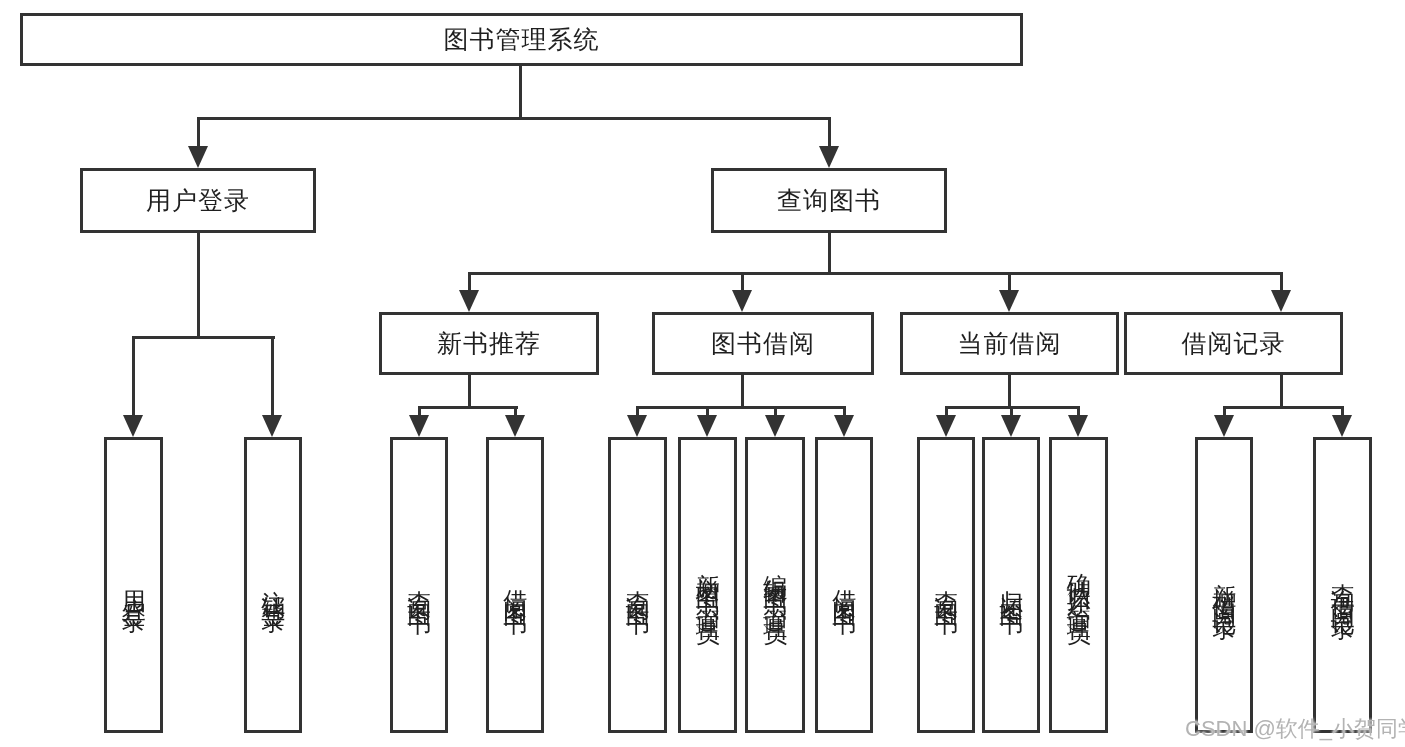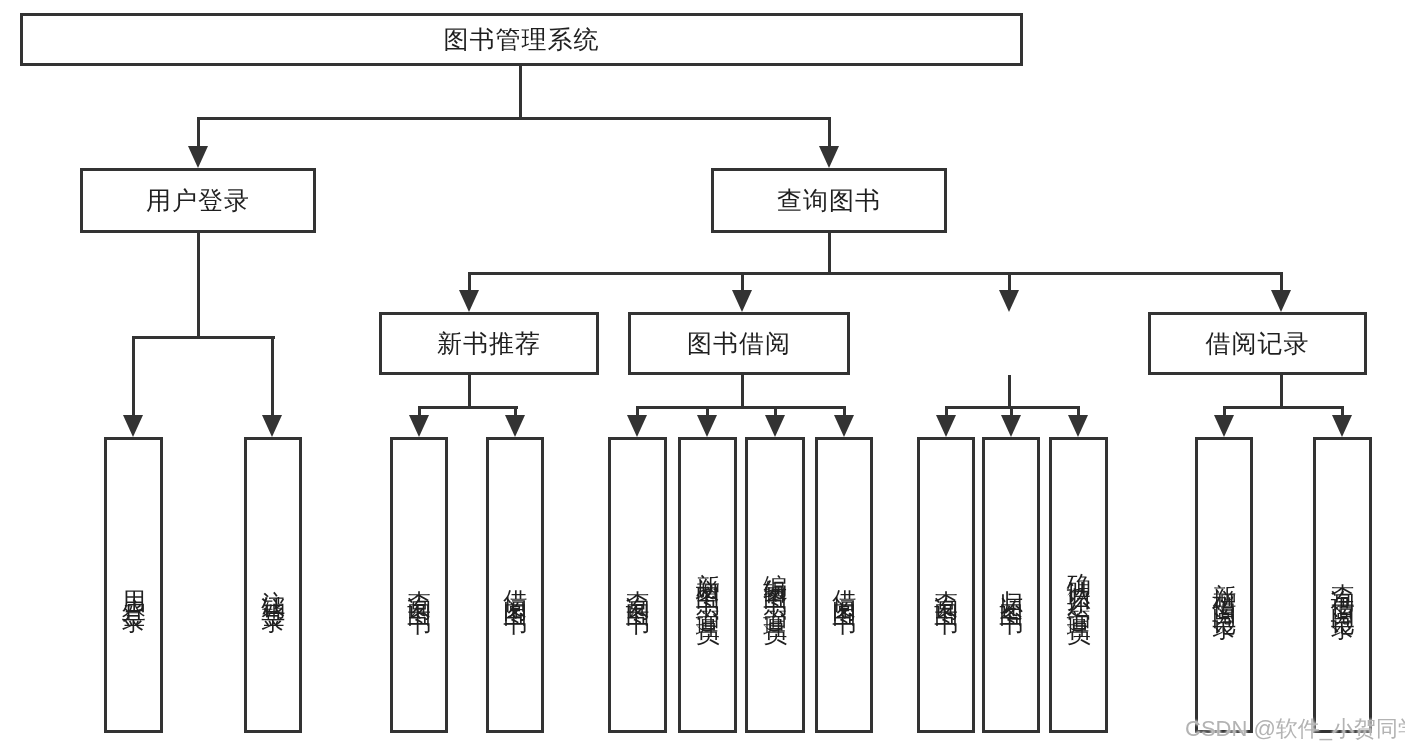--- a/index.html
+++ b/index.html
@@ -61,24 +61,27 @@
   <div class="node h" style="left:80px; top:168px; width:236px; height:65px">
     <span>用户登录</span>
   </div>
   <div class="node h" style="left:711px; top:168px; width:236px; height:65px">
     <span>查询图书</span>
   </div>
 
   <div class="node h" style="left:379px; top:312px; width:220px; height:63px">
     <span>新书推荐</span>
   </div>
-  <div class="node h" style="left:628px; top:312px; width:222px; height:63px">
+  <div class="node h" style="left:652px; top:312px; width:222px; height:63px">
     <span>图书借阅</span>
   </div>
-  <div class="node h" style="left:1148px; top:312px; width:219px; height:63px">
+  <div class="node h" style="left:900px; top:312px; width:219px; height:63px">
+    <span>当前借阅</span>
+  </div>
+  <div class="node h" style="left:1124px; top:312px; width:219px; height:63px">
     <span>借阅记录</span>
   </div>
 
   <div class="node v" style="left:104px; top:437px; width:59px; height:296px">
     <span class="vtxt">用户登录</span>
   </div>
   <div class="node v" style="left:244px; top:437px; width:58px; height:296px">
     <span class="vtxt">注销登录</span>
   </div>
 

